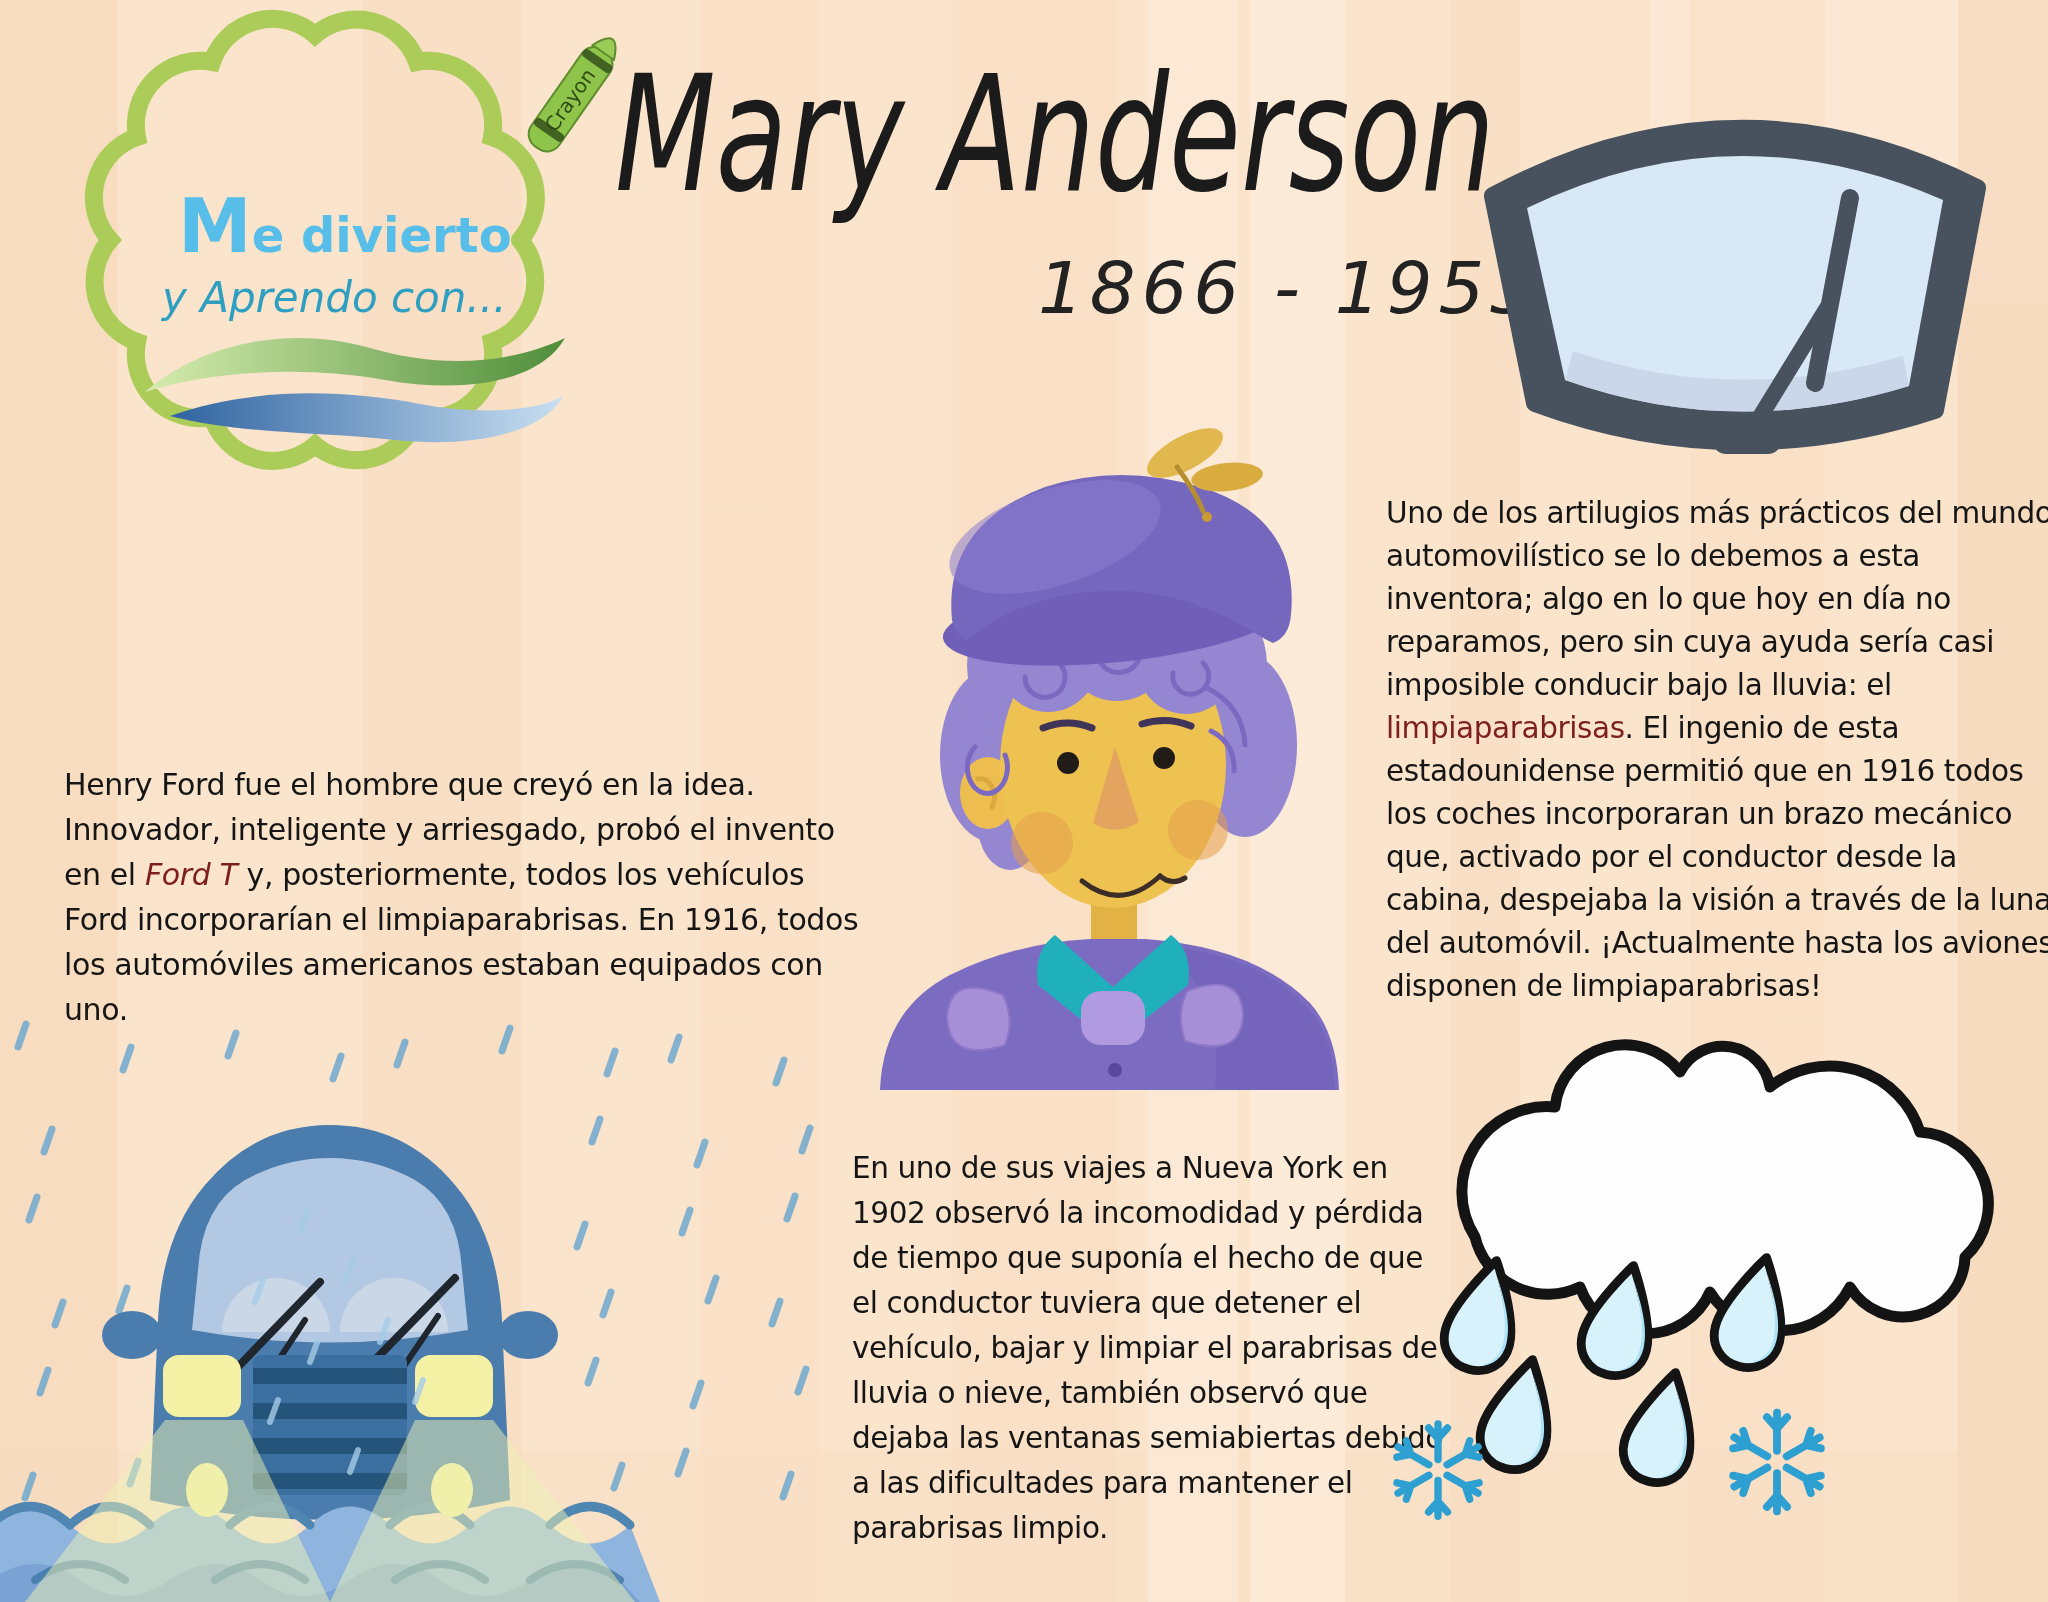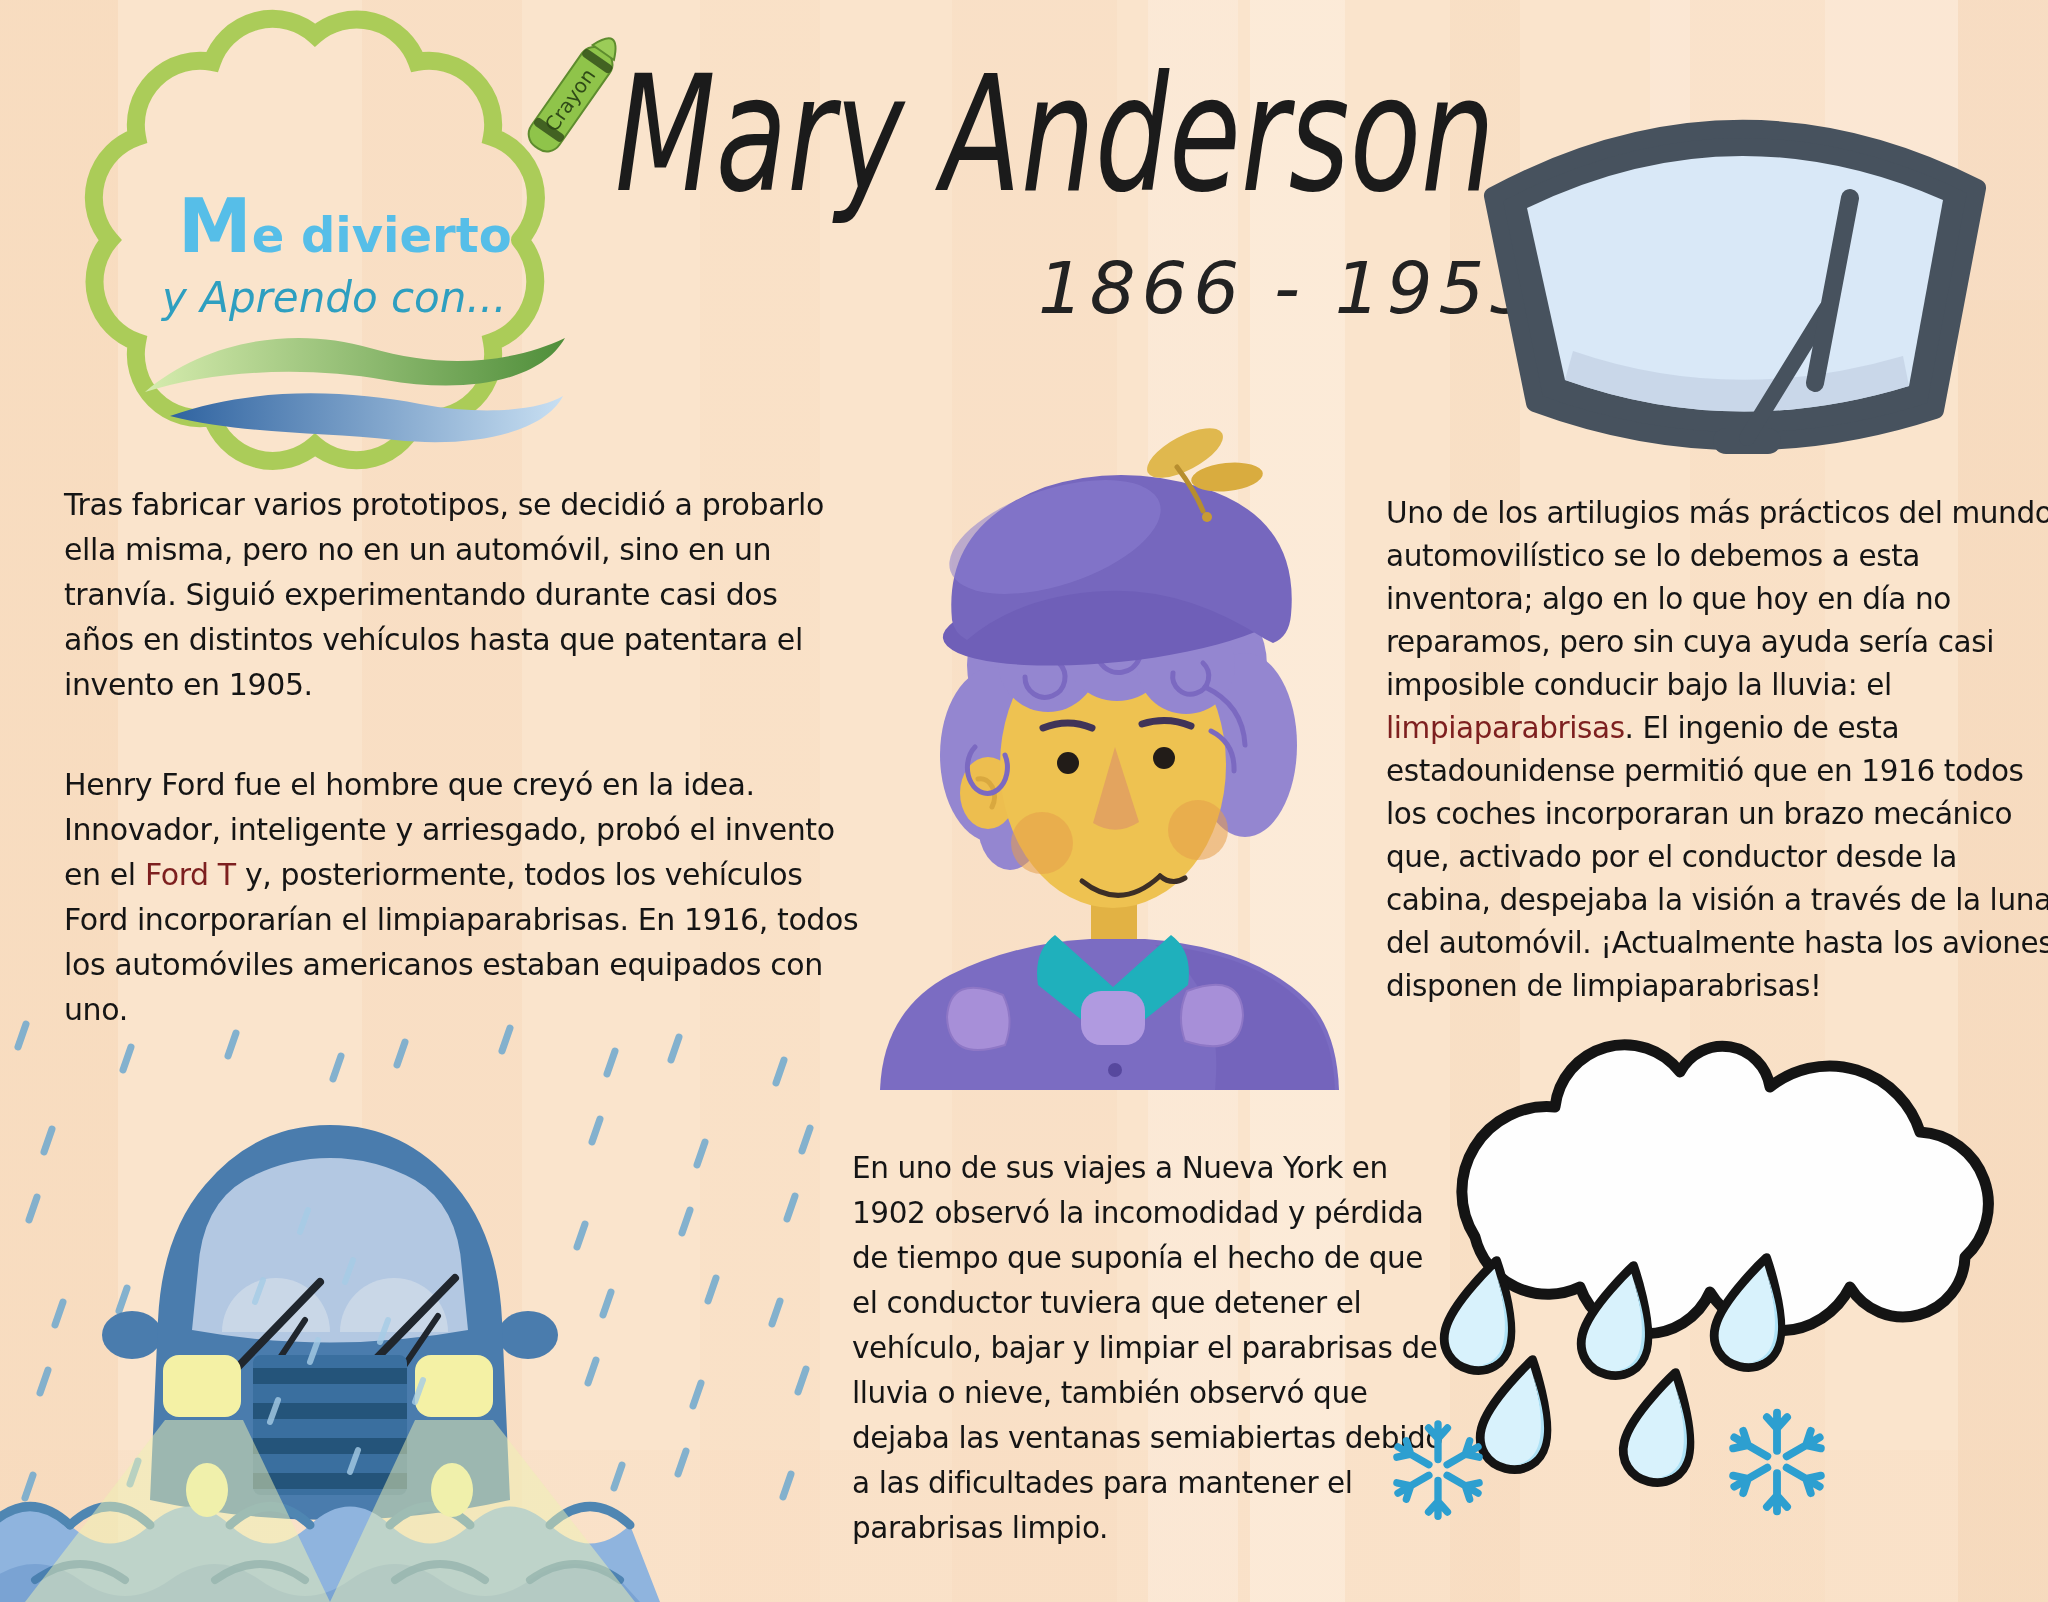--- a/index.html
+++ b/index.html
@@ -70,24 +70,23 @@
     <path d="M28,148 Q270,18 512,140 L470,362 Q268,428 70,355 Z" fill="#47525e" stroke="#47525e" stroke-width="18" stroke-linejoin="round"></path>
     <path d="M62,160 Q268,60 478,152 L444,338 Q268,392 100,332 Z" fill="#d9e8f7"></path>
     <path d="M100,332 Q268,392 444,338 L438,308 Q268,358 108,303 Z" fill="#c5d4e6" opacity=".85"></path>
     <g stroke="#47525e" stroke-linecap="round">
       <rect x="248" y="380" width="68" height="26" rx="13" fill="#47525e" stroke="none"></rect>
       <line x1="282" y1="390" x2="362" y2="260" stroke-width="16"></line>
       <line x1="385" y1="150" x2="350" y2="335" stroke-width="18"></line>
     </g>
   </svg>
 
-  <div class="abs para" style="left:64px;top:482px;width:780px;">Tras fabricar varios prototipos, se decidió a probarlo ella misma, pero no en un automóvil, sino en un tranvía. Siguió experimentando durante casi dos años en distintos vehículos hasta que patentara el invento en 1905.</div>
 
   <div class="abs para" style="left:64px;top:762px;width:810px;">
-    <span>Henry Ford fue el hombre que creyó en la idea. Innovador, inteligente y arriesgado, probó el invento en el </span><span class="hl" style="color:#7d1f1f;">Ford T</span><span> y, posteriormente, todos los vehículos Ford incorporarían el limpiaparabrisas. En 1916, todos los automóviles americanos estaban equipados con uno.</span>
+    <span>Henry Ford fue el hombre que creyó en la idea. Innovador, inteligente y arriesgado, probó el invento en el </span><span class="hl" style="color:#7d1f1f;font-style:italic;">Ford T</span><span> y, posteriormente, todos los vehículos Ford incorporarían el limpiaparabrisas. En 1916, todos los automóviles americanos estaban equipados con uno.</span>
   </div>
 
   <svg class="abs" style="left:855px;top:425px;" width="515" height="665" viewBox="0 0 515 665">
 
     <ellipse cx="262" cy="240" rx="150" ry="112" fill="#9486d0"></ellipse>
     <ellipse cx="140" cy="330" rx="55" ry="88" fill="#9486d0"></ellipse>
     <ellipse cx="390" cy="320" rx="52" ry="92" fill="#9486d0"></ellipse>
     <ellipse cx="155" cy="400" rx="32" ry="45" fill="#9486d0"></ellipse>
 
     <ellipse cx="133" cy="368" rx="28" ry="36" fill="#edbe4f"></ellipse>

